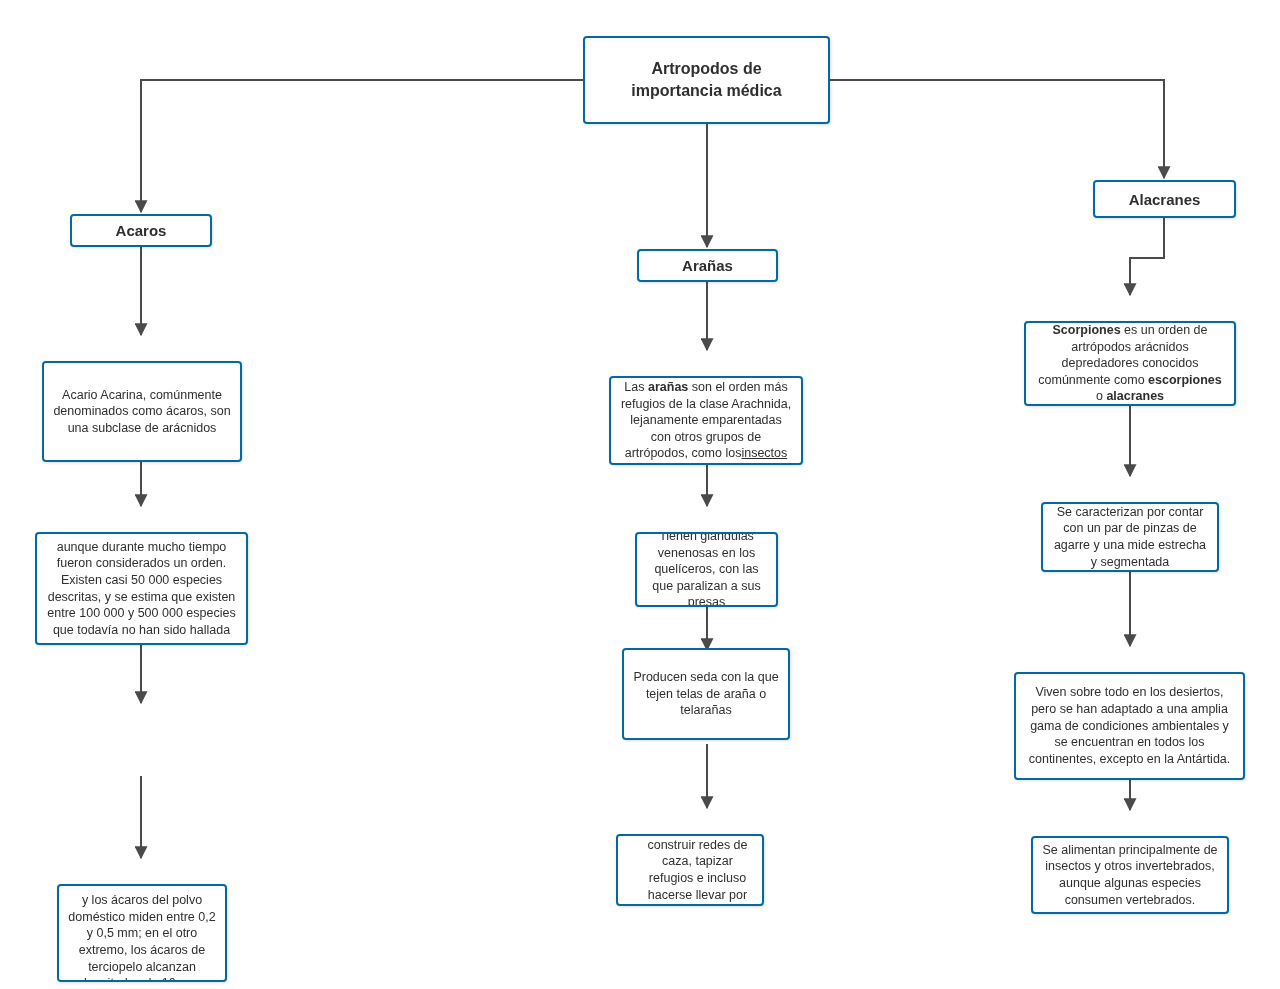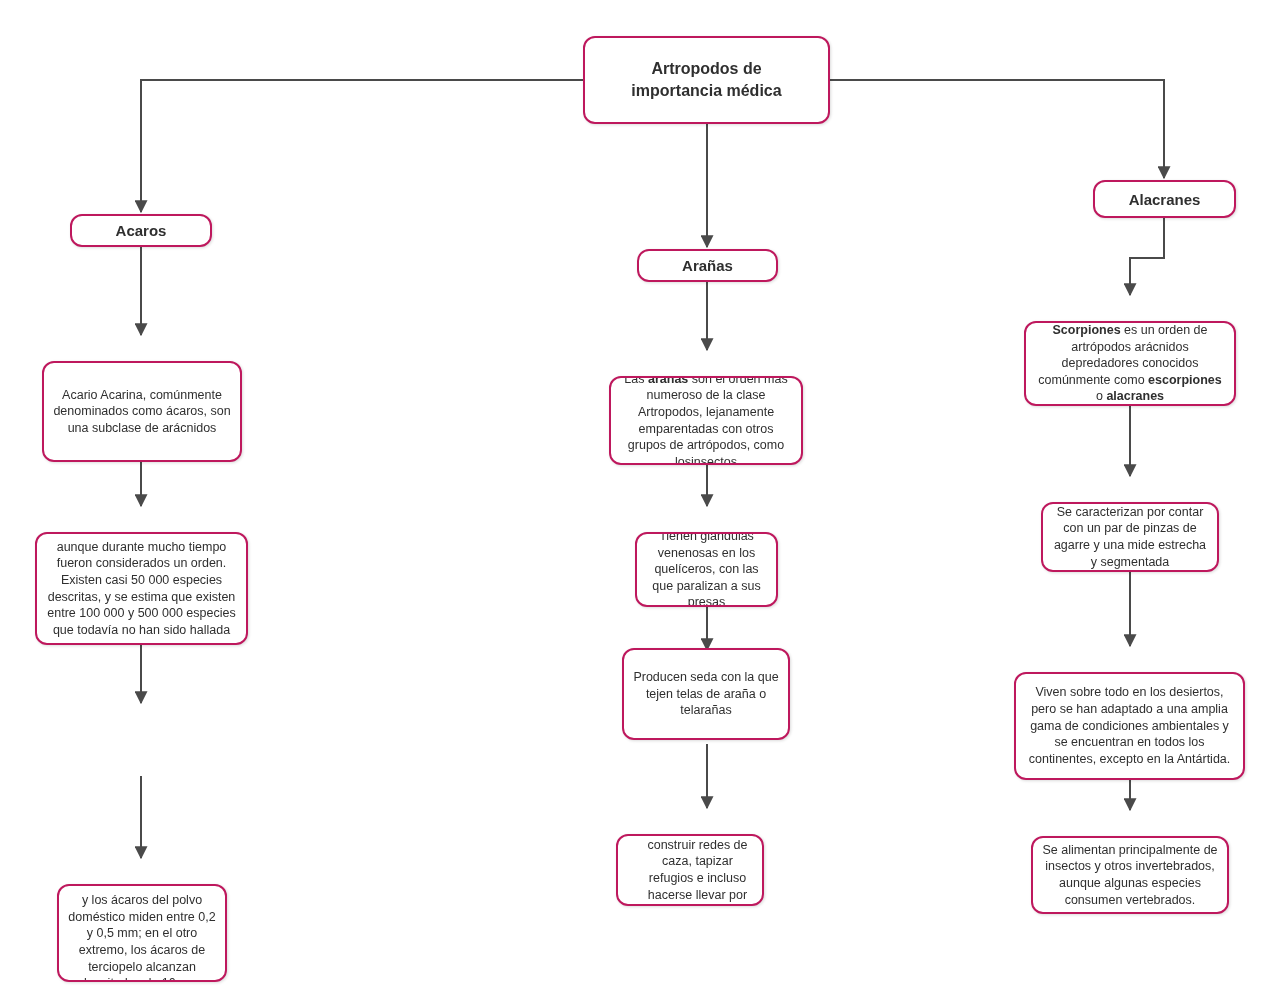--- a/index.html
+++ b/index.html
@@ -9,22 +9,22 @@
     position: relative;
     width: 1280px;
     height: 989px;
     background: #ffffff;
     overflow: hidden;
   }
   .connectors { position: absolute; left: 0; top: 0; pointer-events: none; }
   .node {
     position: absolute;
     background: #ffffff;
-    border: 2px solid #be185d;
-    border-radius: 12px;
+    border: 2px solid #0369a1;
+    border-radius: 4px;
     display: flex;
     align-items: center;
     justify-content: center;
     text-align: center;
     padding: 6px 9px;
     box-shadow: 1px 1px 3px rgba(0,0,0,0.14);
     overflow: hidden;
   }
   .node.top { align-items: flex-start; }
   .title-node { font-weight: bold; font-size: 16px; line-height: 1.35; }
@@ -82,21 +82,21 @@
     <span>aunque durante mucho tiempo fueron considerados un orden. Existen casi 50 000 especies descritas, y se estima que existen entre 100 000 y 500 000 especies que todavía no han sido hallada</span>
   </div>
   <div class="node body-node top" style="left:57px;top:860px;width:170px;height:98px;">
     <span>y los ácaros del polvo doméstico miden entre 0,2 y 0,5 mm; en el otro extremo, los ácaros de terciopelo alcanzan longitudes de 10 mm</span>
   </div>
 
   <div class="node header-node" style="left:637px;top:249px;width:141px;height:33px;">
     <span>Arañas</span>
   </div>
   <div class="node body-node" style="left:609px;top:352px;width:194px;height:89px;">
-    <span><span>Las </span><span class="b">arañas</span><span> son el orden más numeroso de la clase Artropodos, lejanamente emparentadas con otros grupos de artrópodos, como los</span><span class="u">insectos</span></span>
+    <span><span>Las </span><span class="b">arañas</span><span> son el orden más refugios de la clase Arachnida, lejanamente emparentadas con otros grupos de artrópodos, como los</span><span class="u">insectos</span></span>
   </div>
   <div class="node body-node" style="left:635px;top:508px;width:143px;height:75px;">
     <span>Tienen glándulas venenosas en los quelíceros, con las que paralizan a sus presas</span>
   </div>
   <div class="node body-node" style="left:622px;top:624px;width:168px;height:92px;">
     <span>Producen seda con la que tejen telas de araña o telarañas</span>
   </div>
   <div class="node body-node" style="left:616px;top:810px;width:148px;height:72px;padding-left:24px;">
     <span>que usan para construir redes de caza, tapizar refugios e incluso hacerse llevar por el viento.</span>
   </div>

